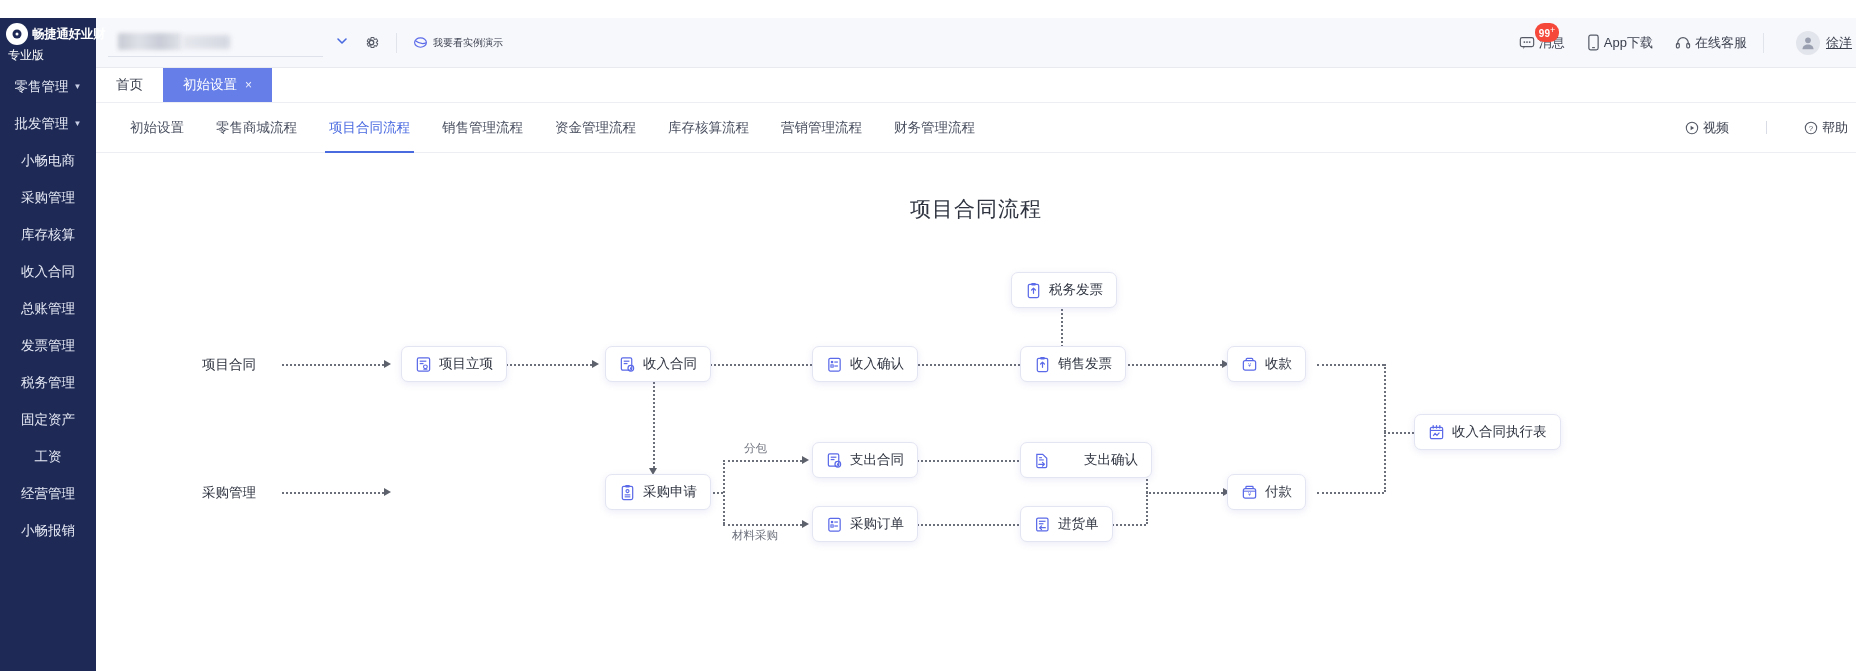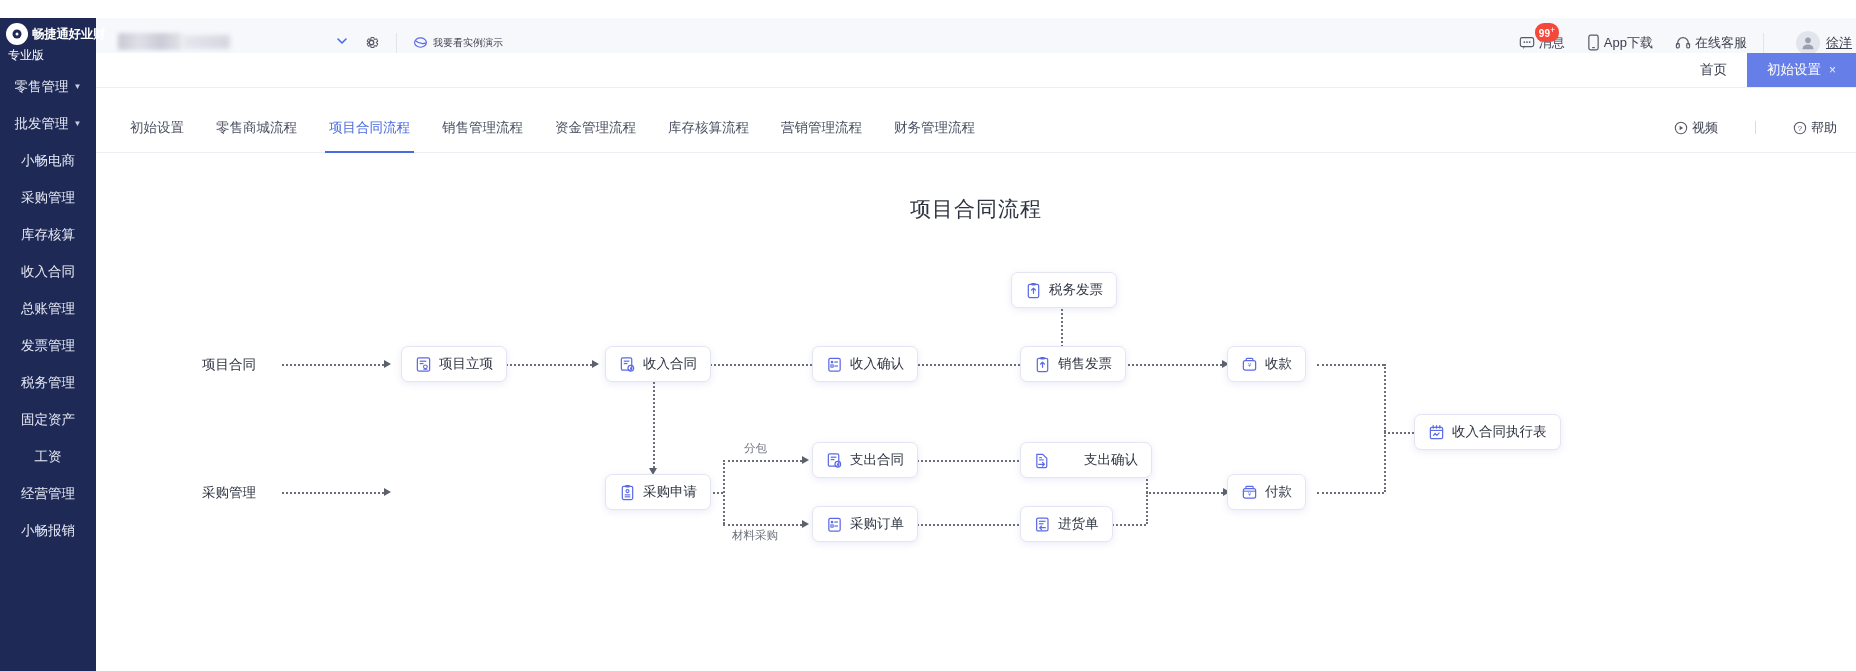--- a/index.html
+++ b/index.html
@@ -77,24 +77,23 @@
   }
   .badge sup { font-size:9px; font-weight:normal; }
   .avatar {
     width:24px; height:24px; border-radius:50%; background:#e3e5ec;
     display:flex;align-items:center;justify-content:center; margin-left:16px;
   }
   .user-name { font-size:13px; color:#3a3f4d; margin-left:6px;text-decoration:underline; }
 
   
   .pagetabs {
-    position:absolute; left:96px; top:53px; right:0; height:35px;
+    position:absolute; left:96px; top:68px; right:0; height:35px;
     background:#fff; display:flex; align-items:stretch;
     border-bottom:1px solid #eceef3;
-    justify-content:flex-end;
   }
   .ptab {
     display:flex; align-items:center; justify-content:center;
     font-size:13.5px; padding:0 20px; color:#3a3f4d; cursor:pointer;
   }
   .ptab.active { background:#667fe8; color:#fff; }
   .ptab .xbtn { margin-left:8px; font-size:12px; color:#eef0ff; cursor:pointer; }
 
   
   .substrip {
@@ -106,21 +105,21 @@
     font-size:13.5px; color:#4a5060; padding:0 16px; height:50px;
     display:flex; align-items:center; cursor:pointer; position:relative;
     white-space:nowrap;
   }
   .stab:first-child { margin-left:18px; }
   .stab.active { color:#4a6ae0; }
   .stab.active::after{
     content:""; position:absolute; left:12px; right:12px; bottom:0;
     height:2px; background:#4a6ae0;
   }
-  .strip-right { margin-left:auto; display:flex; align-items:center; padding-right:19px;gap:28px;}
+  .strip-right { margin-left:auto; display:flex; align-items:center; padding-right:8px;gap:28px;}
   .sr-item{ display:flex; align-items:center; gap:4px; font-size:13px; color:#3a3f4d; cursor:pointer;}
   .sr-div { width:1px; height:13px; background:#d9dce4; margin:0 9px; }
 
   
   .canvas { position:absolute; left:96px; top:153px; right:0; bottom:0; background:#fff; }
   .flow-title {
     position:absolute; left:0; right:0; top:42px; text-align:center;
     font-size:21px; color:#2f3440; letter-spacing:1px;
   }
   .row-label { position:absolute; font-size:13.5px; color:#2f3440; }

